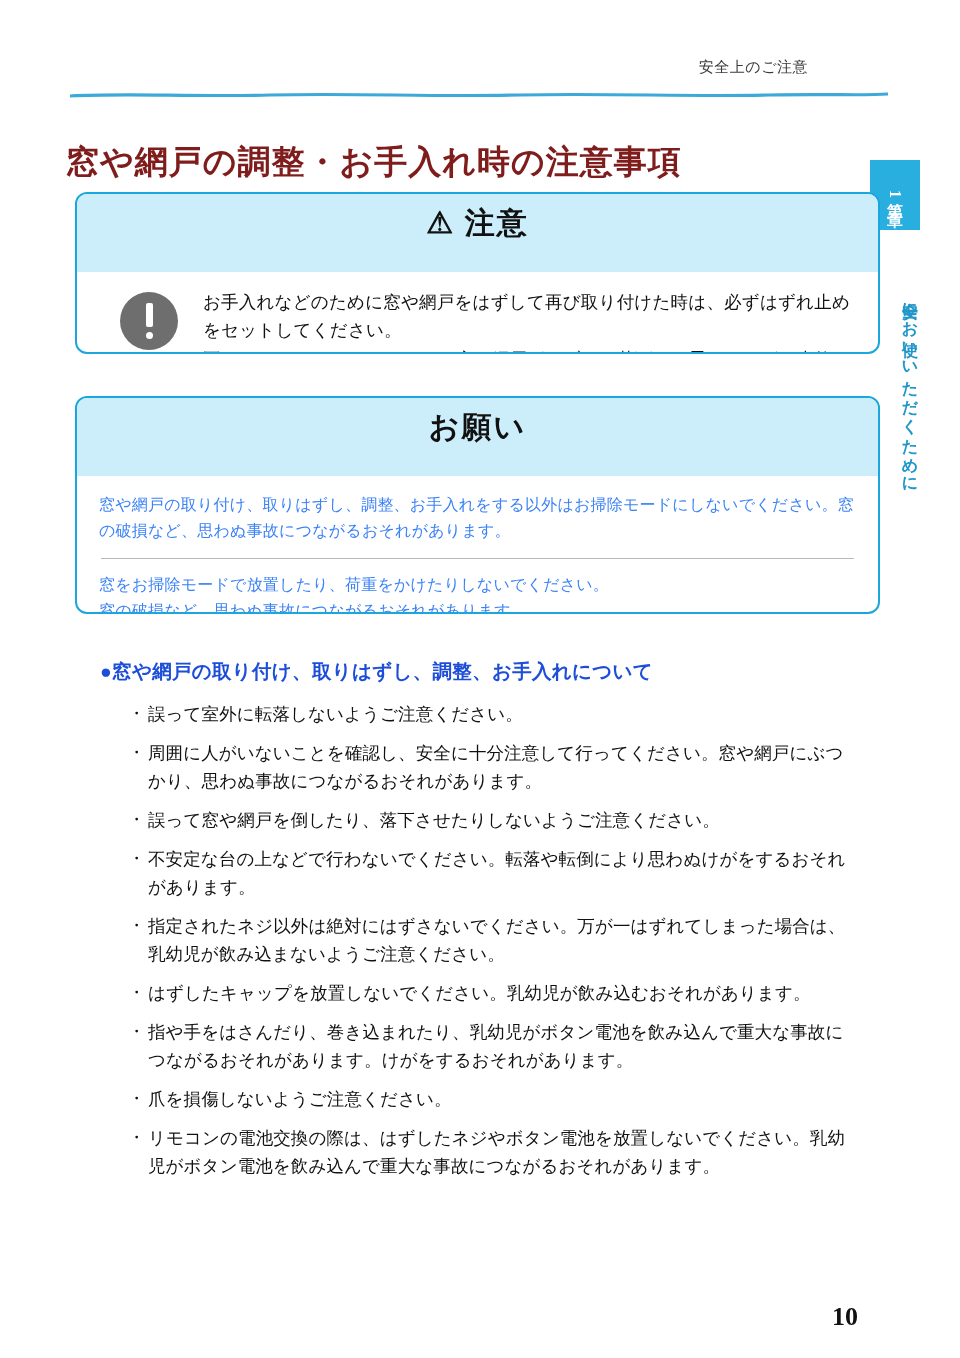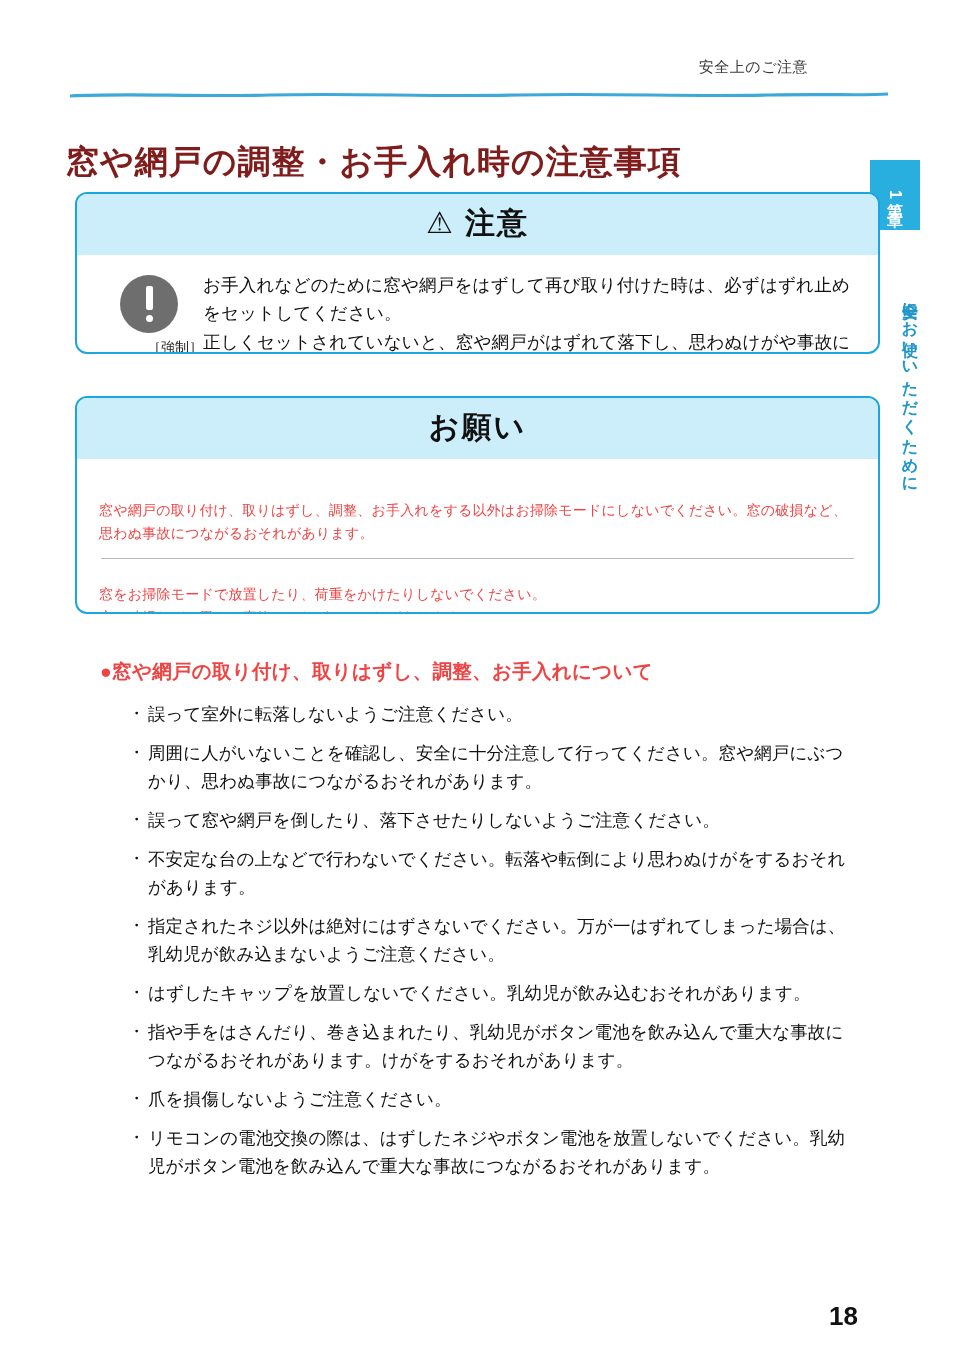--- a/index.html
+++ b/index.html
@@ -12,20 +12,21 @@
     background: #ffffff;
     font-family: "Liberation Sans", "DejaVu Sans", sans-serif;
     color: #1a1a1a;
     position: relative;
     overflow: hidden;
   }
   .page {
     position: relative;
     width: 920px;
     height: 1358px;
+    font-family: Liberation Serif, serif;
   }
 
   
   .header-label {
     position: absolute;
     top: 58px;
     right: 112px;
     font-size: 15px;
     color: #3a3a3a;
     letter-spacing: 0.5px;
@@ -98,21 +99,21 @@
     box-sizing: border-box;
     background: #fff;
     overflow: hidden;
   }
   .box-header {
     background: #cceefb;
     text-align: center;
     font-size: 30px;
     font-weight: bold;
     color: #111;
-    padding: 9px 0 11px 0;
+    padding: 9px 0 28px 0;
     letter-spacing: 2px;
   }
   .caution-box {
     top: 192px;
     left: 75px;
     width: 805px;
     height: 162px;
   }
   .caution-body {
     display: flex;
@@ -173,40 +174,39 @@
   .request-box {
     top: 396px;
     left: 75px;
     width: 805px;
     height: 218px;
   }
   .request-body {
     padding: 16px 22px 0 22px;
   }
   .request-para {
-    font-size: 14px;
+    font-size: 16px;
     line-height: 1.62;
-    color: #ef4444;
+    color: #3b82f6;
     letter-spacing: 0.2px;
-    margin-top: 24px;
   }
   .request-sep {
     border: none;
     border-top: 1px solid #b9b9b9;
     margin: 14px 2px 13px 2px;
   }
 
   
   .section-heading {
     position: absolute;
     top: 658px;
     left: 100px;
     font-size: 19.5px;
     font-weight: bold;
-    color: #ef4444;
+    color: #1d4ed8;
     letter-spacing: 0.3px;
   }
   .bullet-list {
     position: absolute;
     top: 700px;
     left: 128px;
     width: 720px;
   }
   .bullet-item {
     display: flex;
@@ -310,15 +310,15 @@
     <div class="bullet-item">
       <span class="bullet-dot">・</span>
       <span class="bullet-text">爪を損傷しないようご注意ください。</span>
     </div>
     <div class="bullet-item">
       <span class="bullet-dot">・</span>
       <span class="bullet-text">リモコンの電池交換の際は、はずしたネジやボタン電池を放置しないでください。乳幼児がボタン電池を飲み込んで重大な事故につながるおそれがあります。</span>
     </div>
   </div>
 
-  <div class="page-number">18</div>
+  <div class="page-number">10</div>
 
 </div>
 
 </body></html>

